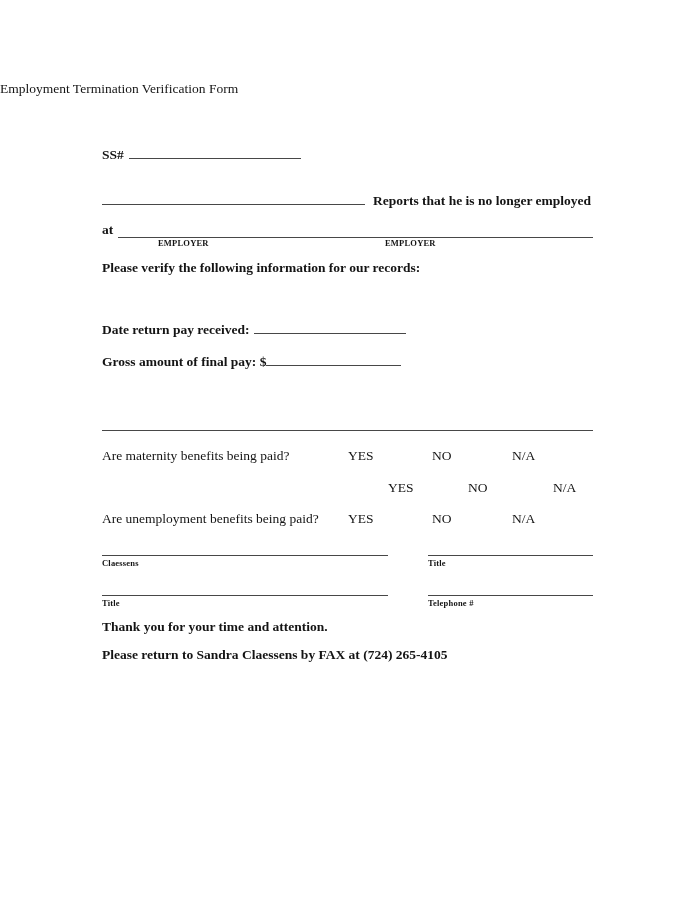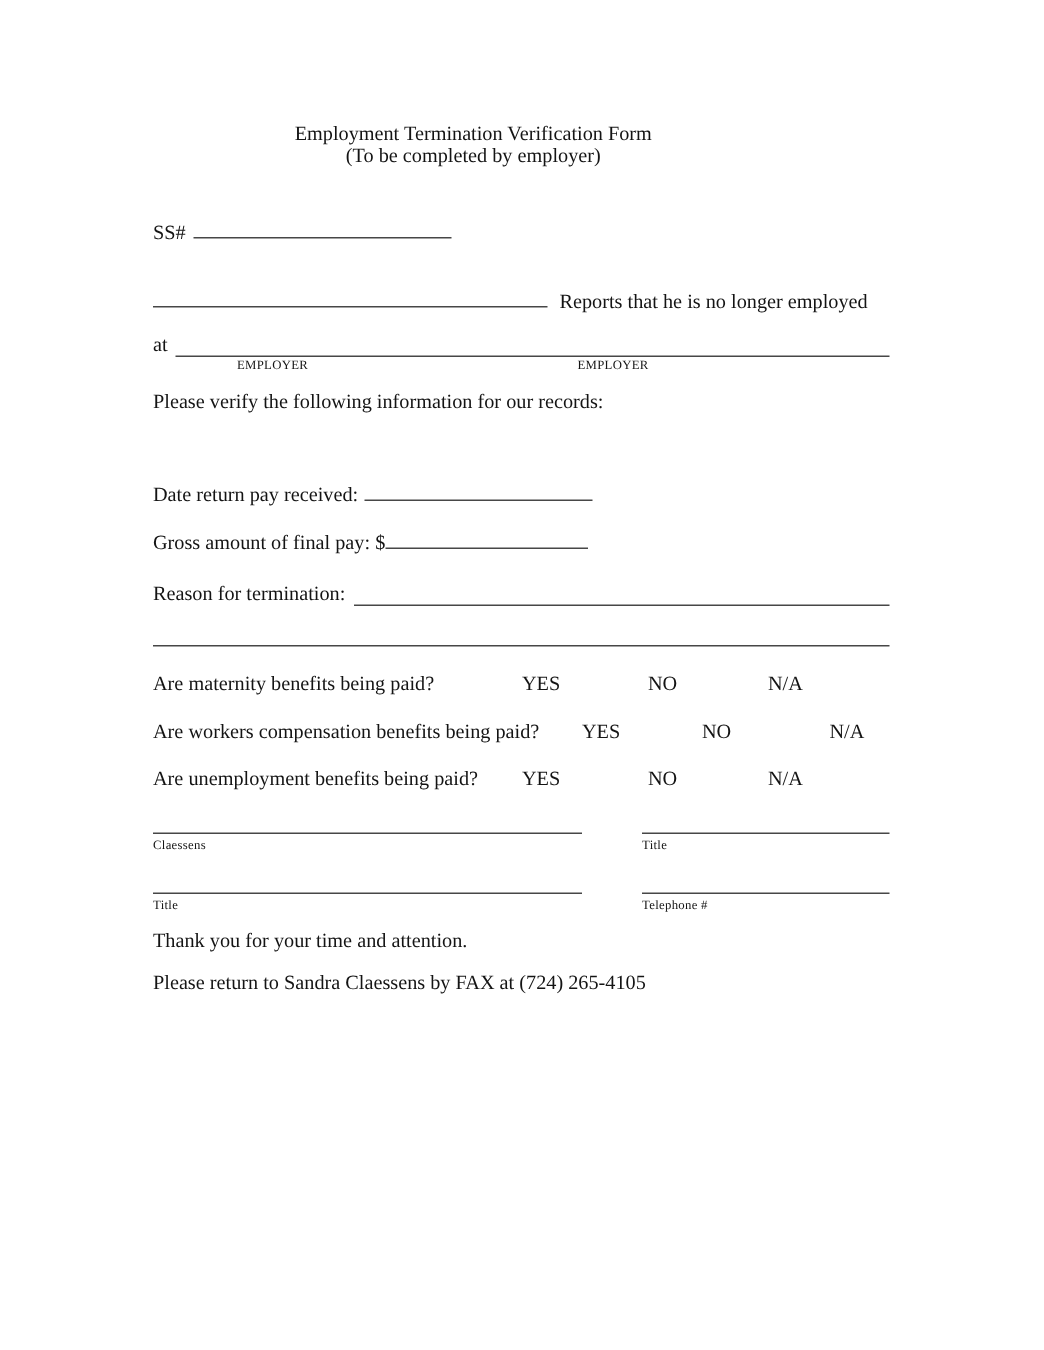--- a/index.html
+++ b/index.html
@@ -12,26 +12,26 @@
     font-size: 13.5px;
     color: #141414;
     overflow: hidden;
   }
   .row {
     position: absolute;
     left: 102px;
     width: 491px;
     line-height: 17px;
     white-space: nowrap;
+    font-weight: bold;
   }
   .centered {
     position: absolute;
     left: 0;
     width: 631px;
-    text-align: center;
     line-height: 15px;
   }
   .blank {
     display: inline-block;
     height: 13px;
     border-bottom: 1px solid #474747;
     vertical-align: baseline;
   }
   .flexrow { display: flex; align-items: flex-end; }
   .flexrow .blank { flex: 1 1 auto; }
@@ -39,31 +39,31 @@
     position: absolute;
     height: 0;
     border-top: 1px solid #474747;
   }
   .caption {
     position: absolute;
     font-size: 8.5px;
     line-height: 10px;
     letter-spacing: 0.2px;
     white-space: nowrap;
+    font-weight: bold;
   }
   .q { position: absolute; left: 102px; width: 594px; line-height: 17px; white-space: nowrap; }
   .opt { position: absolute; top: 0; }
 </style>
 </head>
 <body>
 
 <div class="page">
 
   <div class="centered" style="top:81px">Employment Termination Verification Form</div>
-  <div class="centered" style="top:96px">(To be completed by employer)</div>
 
   <div class="row" style="top:145px">
     <span>SS#</span><span class="blank" style="width:172px; margin-left:5px"></span>
   </div>
 
   <div class="row" style="top:191px">
     <span class="blank" style="width:263px"></span><span style="margin-left:8px">Reports that he is no longer employed</span>
   </div>
 
   <div class="row flexrow" style="top:221px">
@@ -77,35 +77,30 @@
 
 
   <div class="row" style="top:320px">
     <span>Date return pay received:</span><span class="blank" style="width:152px; margin-left:4px"></span>
   </div>
 
   <div class="row" style="top:352px">
     <span>Gross amount of final pay: $</span><span class="blank" style="width:135px"></span>
   </div>
 
-  <div class="row flexrow" style="top:387px">
-    <span>Reason for termination:</span>
-      <span class="blank" style="margin-left:6px"></span>
-  </div>
   <div class="hline" style="top:430px; left:102px; width:491px"></div>
 
   <div class="q" style="top:447px">
     <span>Are maternity benefits being paid?</span>
     <span class="opt" style="left:246px">YES</span>
     <span class="opt" style="left:330px">NO</span>
     <span class="opt" style="left:410px">N/A</span>
   </div>
 
   <div class="q" style="top:479px">
-    <span>Are workers compensation benefits being paid?</span>
     <span class="opt" style="left:286px">YES</span>
     <span class="opt" style="left:366px">NO</span>
     <span class="opt" style="left:451px">N/A</span>
   </div>
 
   <div class="q" style="top:510px">
     <span>Are unemployment benefits being paid?</span>
     <span class="opt" style="left:246px">YES</span>
     <span class="opt" style="left:330px">NO</span>
     <span class="opt" style="left:410px">N/A</span>

